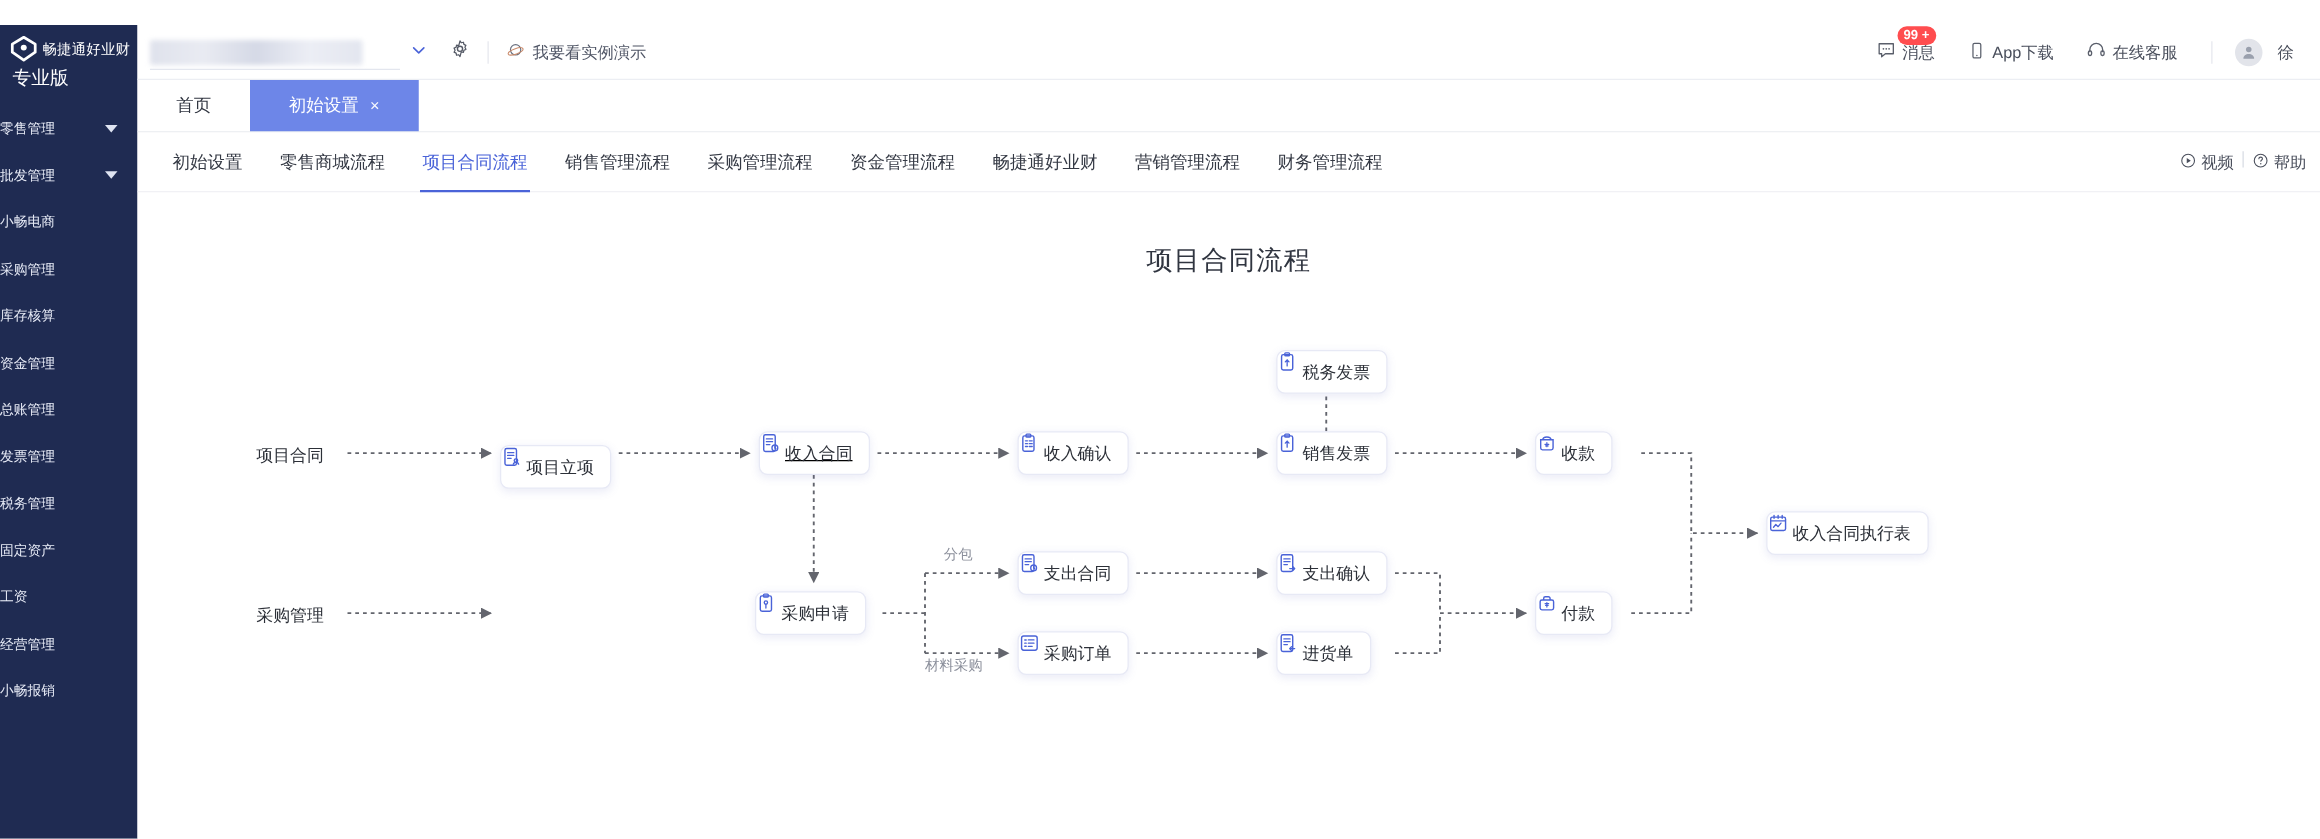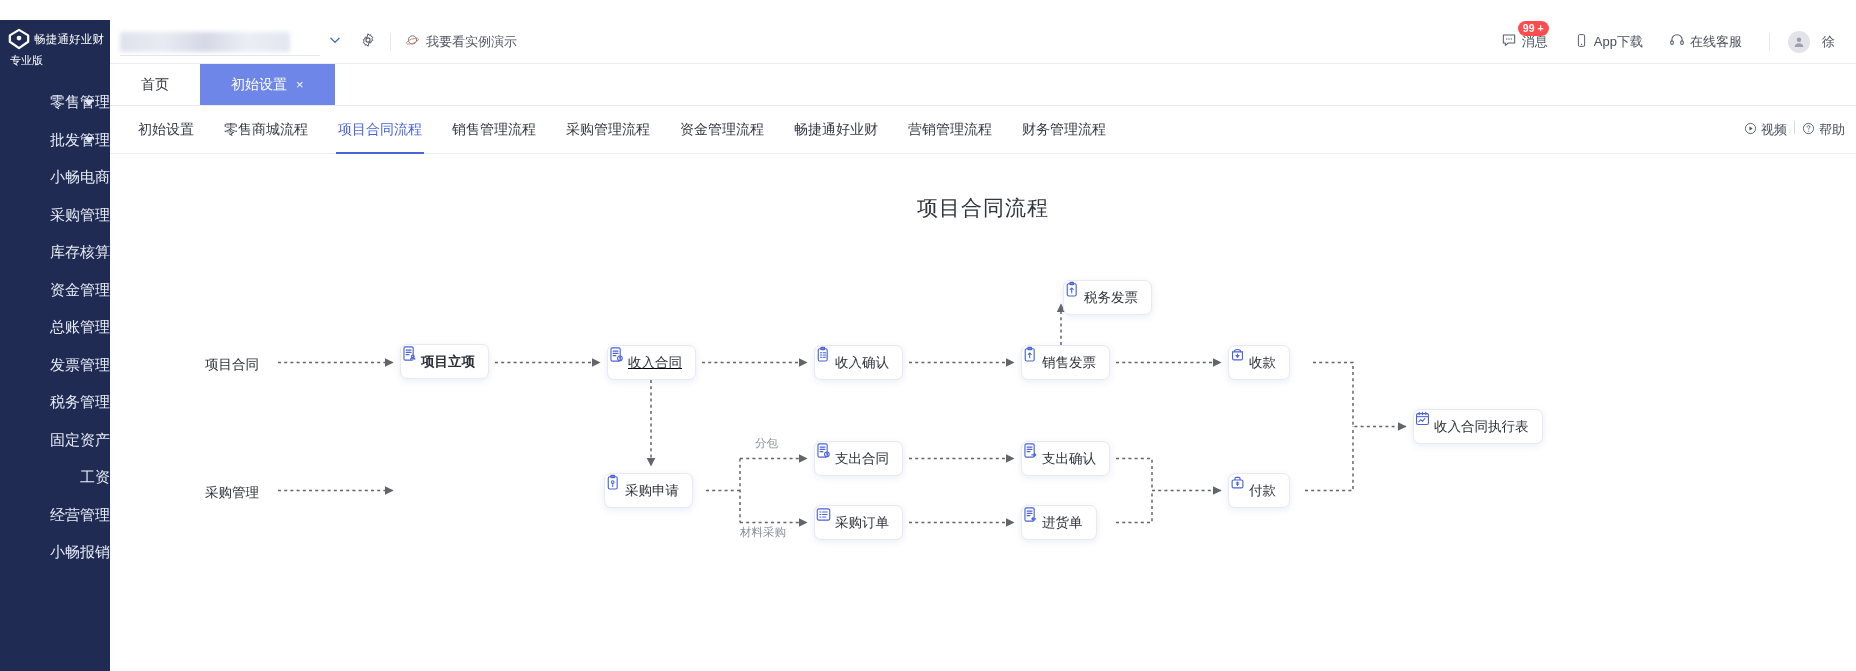--- a/index.html
+++ b/index.html
@@ -13,25 +13,25 @@
 
   
   .sidebar {
     position: absolute; left: 0; top: 20px; width: 110px; height: 651px;
     background: #1f2b52; color: #fff; overflow: hidden;
   }
   .logo-wrap { height: 60px; padding: 8px 0 0 8px; position: relative; }
   .logo-row { display:flex; align-items:center; gap:4px;font-family:Liberation Mono, monospace; }
   .logo-mark { width: 22px; height: 22px; flex: 0 0 22px; }
   .logo-text { font-size: 11.5px; letter-spacing: .2px; color:#fff; white-space:nowrap; }
-  .logo-sub { font-size: 11px; color:#fff; margin-top:3px; padding-left:2px; }
+  .logo-sub { font-size: 15px; color:#fff; margin-top:3px; padding-left:2px; }
   .nav { margin-top: 4px; }
   .nav-item {
-    height: 37.5px; display:flex; align-items:center; justify-content:flex-end;
-    font-size: 15px; color:#e8ecf7; cursor:pointer; position:relative;
+    height: 37.5px; display:flex; align-items:center; justify-content:flex-start;
+    font-size: 11px; color:#e8ecf7; cursor:pointer; position:relative;
     white-space:nowrap;
   }
   .nav-item .caret {
     position:absolute; right: 16px; width:0;height:0;
     border-left:5px solid transparent;border-right:5px solid transparent;
     border-top:6px solid #dfe4f2;
   }
 
   
   .header {
@@ -341,21 +341,21 @@
 
           <path d="M1042,336.5 H1111" marker-end="url(#ah)"></path>
 
           <path d="M1195,336.5 H1243 V272.5"></path>
         </g>
       </svg>
     <div class="swimlane" style="left: 95px; top: 202px;">项目合同</div>
         <div class="swimlane" style="left: 95px; top: 330px;">采购管理</div>
         <div class="edge-label" style="left: 645px; top: 282px;">分包</div>
         <div class="edge-label" style="left: 630px; top: 371px;">材料采购</div>
-        <div class="node" style="left: 290px; top: 190px; font-weight: bold;">
+        <div class="node" style="left: 290px; top: 202px;">
           <span>
             <svg width="17" height="17" viewBox="0 0 24 24">
               <rect x="4.2" y="2.6" width="13" height="18.8" rx="2" fill="none" stroke="#4a63d8" stroke-width="1.6"></rect>
               <path d="M7.2 7.2h7M7.2 10.4h7M7.2 13.6h4" stroke="#4a63d8" stroke-width="1.5" stroke-linecap="round"></path>
               <circle cx="16.6" cy="16.2" r="2" fill="none" stroke="#4a63d8" stroke-width="1.5"></circle>
               <path d="M13.6 20.8c0-1.7 1.4-2.6 3-2.6s3 .9 3 2.6" fill="none" stroke="#4a63d8" stroke-width="1.5"></path>
             </svg>
           </span>
           <span class="nlabel">项目立项</span>
         </div>
@@ -374,21 +374,21 @@
           <span>
             <svg width="17" height="17" viewBox="0 0 24 24">
               <rect x="4.6" y="3.8" width="12.6" height="17.4" rx="2" fill="none" stroke="#4a63d8" stroke-width="1.6"></rect>
               <rect x="8.2" y="1.9" width="5.4" height="3.2" rx="1" fill="none" stroke="#4a63d8" stroke-width="1.5"></rect>
               <path d="M7.6 9.4h2.2M7.6 12.6h2.2M7.6 15.8h2.2" stroke="#4a63d8" stroke-width="1.5" stroke-linecap="round"></path>
               <path d="M11.8 9.4h3.4M11.8 12.6h3.4M11.8 15.8h3.4" stroke="#4a63d8" stroke-width="1.5" stroke-linecap="round"></path>
             </svg>
           </span>
           <span class="nlabel">收入确认</span>
         </div>
-        <div class="node" style="left: 911px; top: 126px; margin-left: 42px;">
+        <div class="node" style="left: 911px; top: 126px;">
           <span>
             <svg width="17" height="17" viewBox="0 0 24 24">
               <rect x="4.6" y="3.8" width="12.6" height="17.4" rx="2" fill="none" stroke="#4a63d8" stroke-width="1.6"></rect>
               <rect x="8.2" y="1.9" width="5.4" height="3.2" rx="1" fill="none" stroke="#4a63d8" stroke-width="1.5"></rect>
               <path d="M10.9 16.6V9.8m0 0-2.1 2.2m2.1-2.2 2.1 2.2" stroke="#4a63d8" stroke-width="1.5" stroke-linecap="round" stroke-linejoin="round" fill="none"></path>
             </svg>
           </span>
           <span class="nlabel">税务发票</span>
         </div>
         <div class="node" style="left: 911px; top: 191px;">

